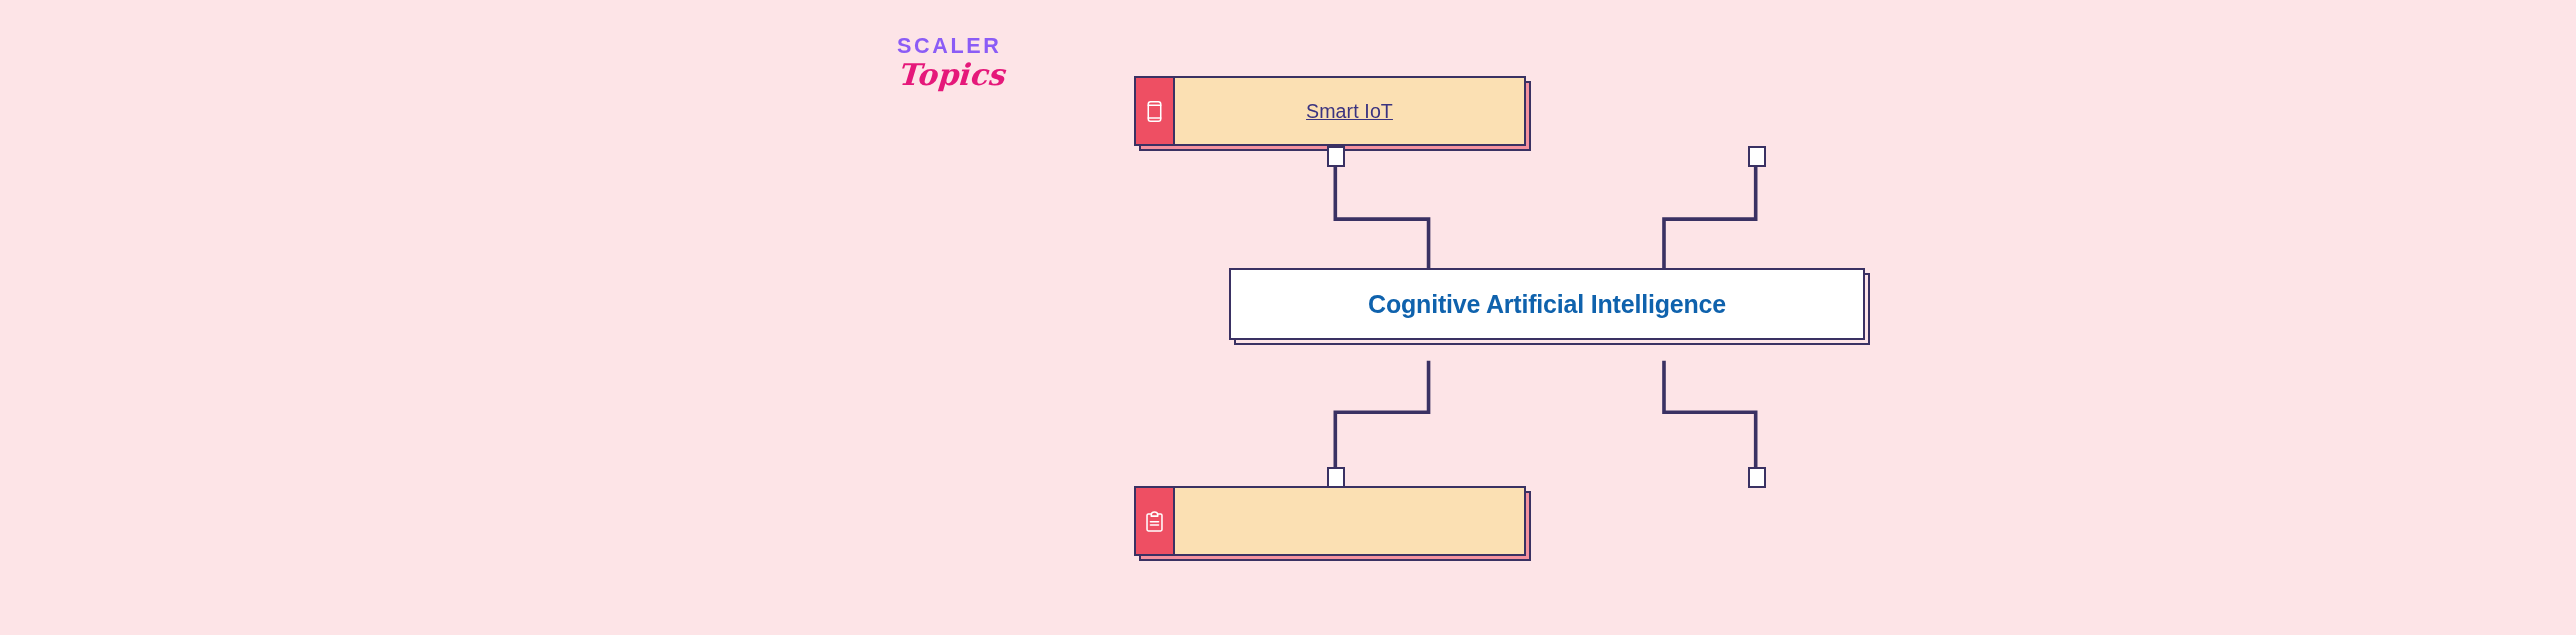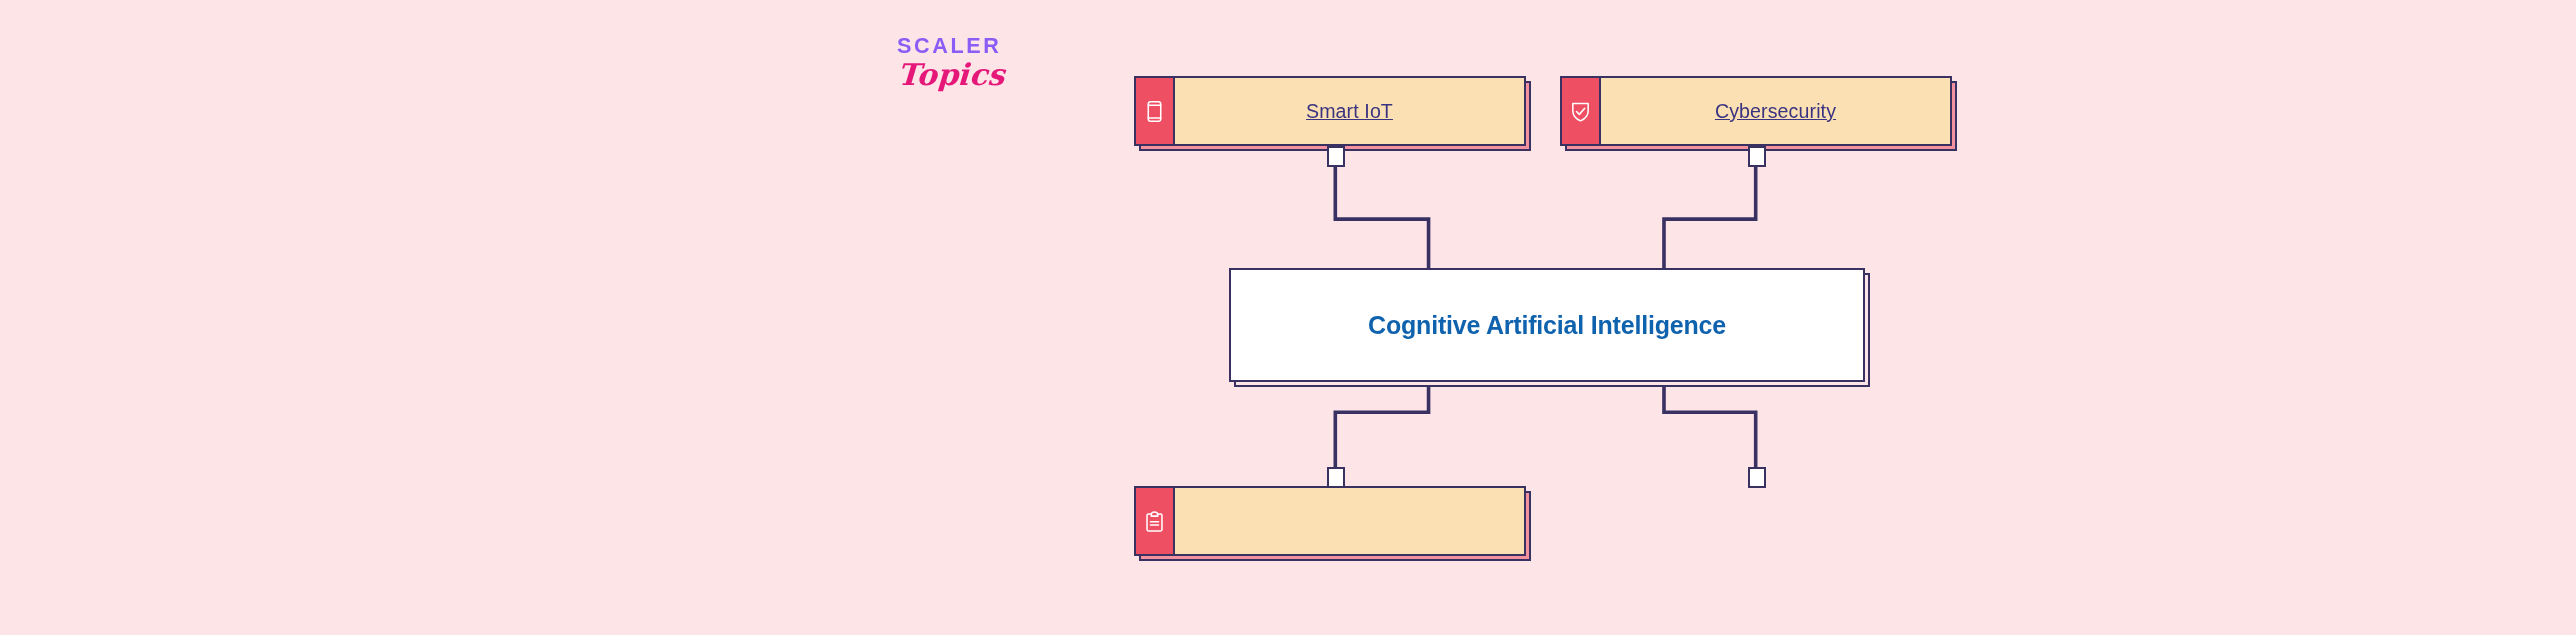--- a/index.html
+++ b/index.html
@@ -193,35 +193,23 @@
           <rect x="5.5" y="1.8" width="13" height="20.4" rx="2.4"></rect>
           <line x1="5.5" y1="5.4" x2="18.5" y2="5.4"></line>
           <line x1="5.5" y1="18.8" x2="18.5" y2="18.8"></line>
         </svg>
       </div>
       <div class="label">Smart IoT</div>
     </div>
   </div>
   <div class="tab" style="left:1327px; top:146px;"></div>
 
-  <div class="node" id="node-cybersecurity" style="left:1560px; top:76px; width:392px; height:70px;">
-    <div class="shadow"></div>
-    <div class="body">
-      <div class="iconbox">
-        <svg viewBox="0 0 24 24" fill="none" stroke="#ffffff" stroke-width="1.6" stroke-linecap="round" stroke-linejoin="round" aria-hidden="true">
-          <path d="M4 3.6 h16 v7.6 c0 5.6 -4 8.9 -8 10.6 c-4 -1.7 -8 -5 -8 -10.6 z"></path>
-          <polyline points="7.8,12 10.8,15 16.4,8.6"></polyline>
-        </svg>
-      </div>
-      <div class="label">Cybersecurity</div>
-    </div>
-  </div>
   <div class="tab" style="left:1748px; top:146px;"></div>
 
-  <div id="center-node" style="left:1229px; top:268px; width:636px; height:114px;border-radius:23px;">
+  <div id="center-node" style="left:1229px; top:268px; width:636px; height:72px;border-radius:23px;">
     <div class="shadow"></div>
     <div class="body">
       <div class="label">Cognitive Artificial Intelligence</div>
     </div>
   </div>
 
   <div class="tab" style="left:1327px; top:467px;"></div>
   <div class="node" id="node-content-ai" style="left:1134px; top:486px; width:392px; height:70px;">
     <div class="shadow"></div>
     <div class="body">

